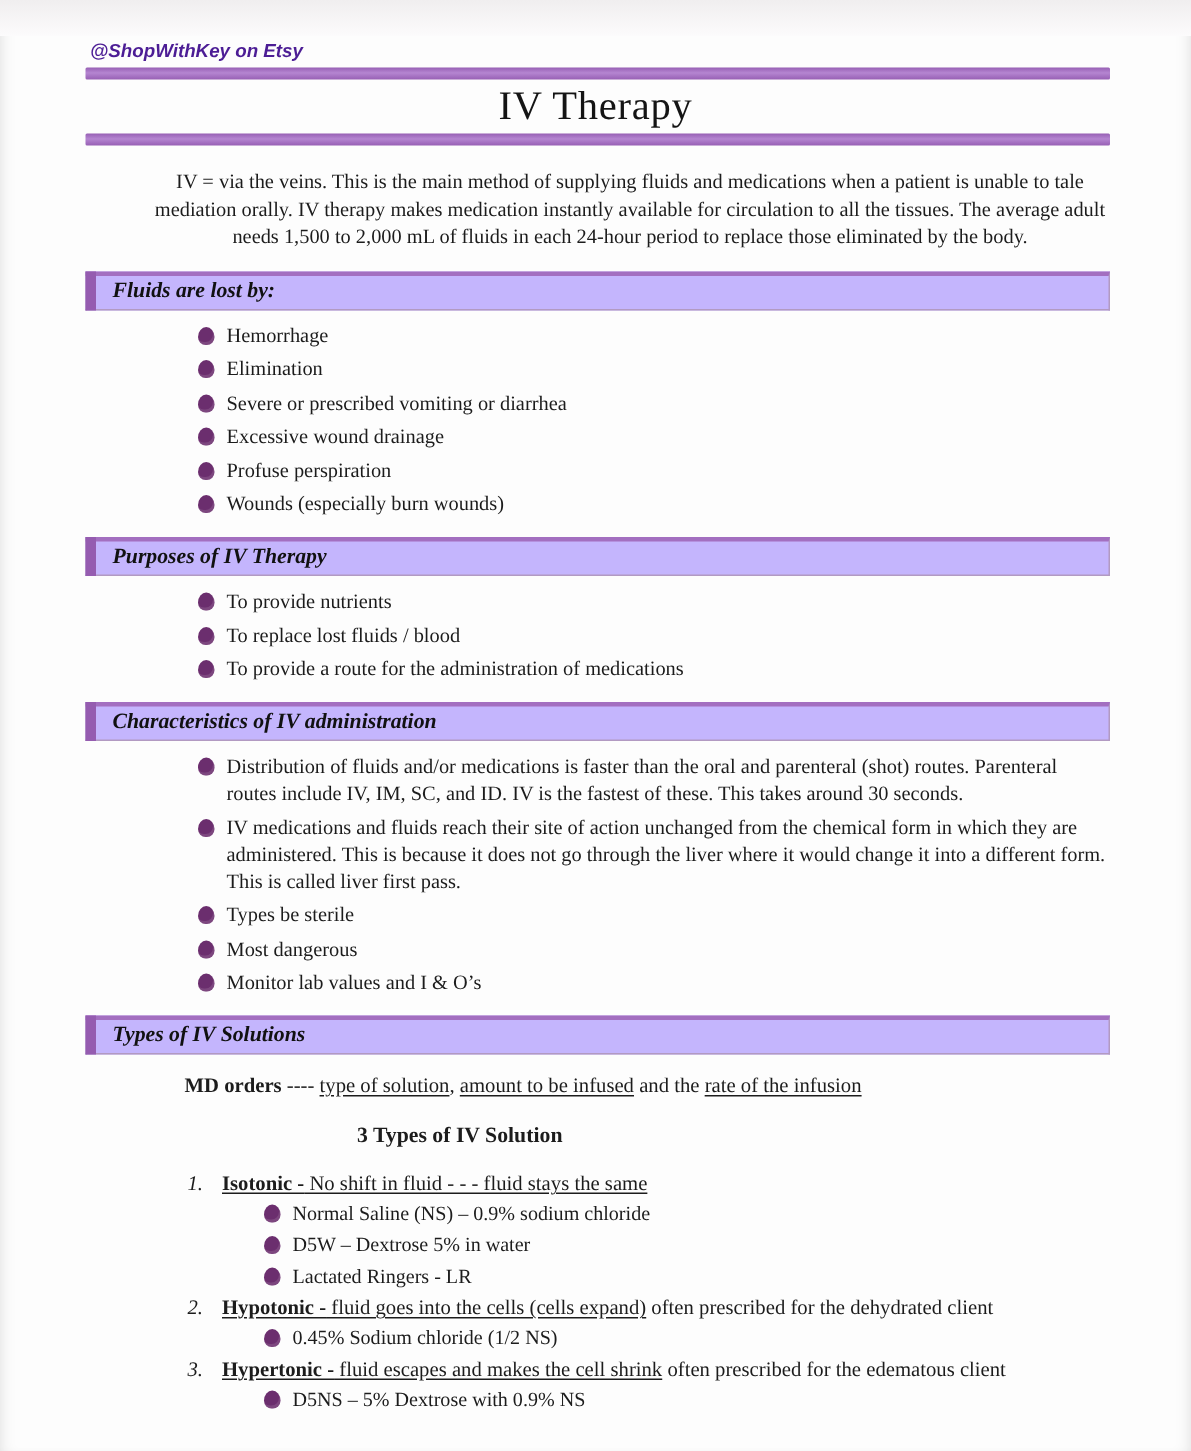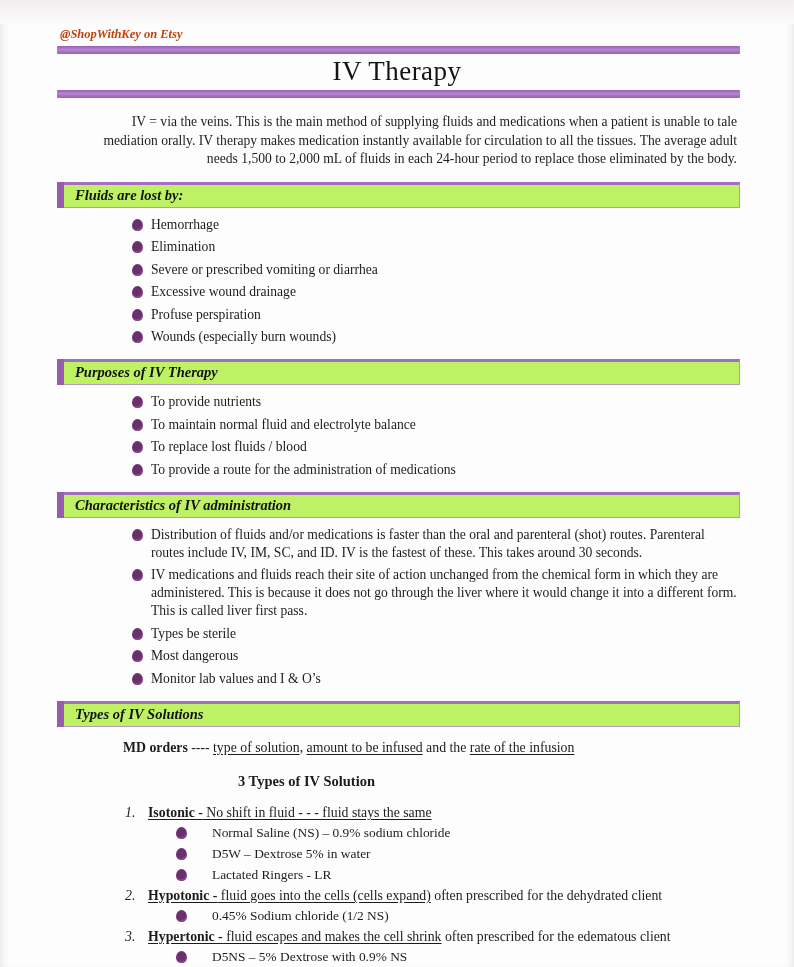--- a/index.html
+++ b/index.html
@@ -8,43 +8,43 @@
     background:#fdfdfd;
     font-family:"Liberation Serif", serif;
     color:#1c1c1c;
     position:relative;
     overflow:hidden;
     box-shadow:inset 8px 0 10px -7px rgba(0,0,0,.10), inset -8px 0 10px -7px rgba(0,0,0,.10), inset 0 10px 12px -8px rgba(0,0,0,.12);
   }
   .top-strip{height:24px;background:linear-gradient(#f0eeef,#fcfbfc);}
   .watermark{
     margin:3px 0 0 60px;
-    font-family:Liberation Serif, serif;
-    font-style:italic;font-weight:bold;font-size:12.5px;color:#c2410c;
+    font-family:Liberation Sans, sans-serif;
+    font-style:italic;font-weight:bold;font-size:12.5px;color:#4c1d95;
   }
   .bar{
     height:8px;margin:4px 54px 0 57px;
     background:linear-gradient(#9760b4,#b585d1 45%,#9760b4);
     border-radius:1px;
   }
   .page-title{
     margin:2px 0 0;text-align:center;
     font-weight:normal;font-size:27px;line-height:30px;
     color:#141414;letter-spacing:.5px;
   }
   .intro{
     margin:15px 57px 0 103px;
-    font-size:13.6px;line-height:18.6px;text-align:right;
+    font-size:13.6px;line-height:18.6px;text-align:center;
   }
   .sec{
     position:relative;
     margin:13px 54px 0 57px;
     border:1px solid #b29ac2;
     border-top:3px solid #a36fc0;
-    background:#bef264;
+    background:#c4b5fd;
   }
   .sec::before{
     content:"";position:absolute;left:-1px;top:-3px;bottom:-1px;width:7px;
     background:#955cb0;
   }
   .sec-title{
     display:block;padding:2px 8px 3px 17px;
     font-weight:bold;font-style:italic;font-size:14.5px;line-height:17px;color:#111;
   }
   ul.blist{list-style:none;margin:8px 57px 2px 132px;padding:0;}
@@ -59,21 +59,21 @@
   .md-line{margin:13px 57px 0 123px;font-size:13.8px;}
   .md-label{font-weight:bold;}
   .u{text-decoration:underline;text-underline-offset:2px;}
   .subtitle{margin:17px 0 0 238px;font-weight:bold;font-size:14.5px;}
   ol.types{list-style:none;margin:14px 57px 0 125px;padding:0;}
   ol.types > li{margin:0 0 2px 0;}
   .type-line{display:flex;font-size:13.8px;line-height:18px;margin-bottom:2px;}
   .num{flex:0 0 23px;font-style:italic;}
   .tname{font-weight:bold;}
   ul.sub{list-style:none;margin:1px 0 3px 51px;padding:0;}
-  ul.sub li{display:flex;margin:0 0 3.5px 0;font-size:13.4px;line-height:17.5px;gap:17px;}
+  ul.sub li{display:flex;margin:0 0 3.5px 0;font-size:13.4px;line-height:17.5px;}
   ul.sub .btxt{margin-left:8px;}
 </style>
 </head>
 <body>
 
 <div class="top-strip"></div>
 <div class="watermark">@ShopWithKey on Etsy</div>
 <div class="bar"></div>
 <h1 class="page-title">IV Therapy</h1>
 <div class="bar"></div>
@@ -113,24 +113,20 @@
 <div class="sec">
   <span class="sec-title">Purposes of IV Therapy</span>
 </div>
 <ul class="blist">
   <li>
       <span class="blt"></span>
       <span class="btxt">To provide nutrients</span>
     </li>
   <li>
       <span class="blt"></span>
-      <span class="btxt">To maintain normal fluid and electrolyte balance</span>
-    </li>
-  <li>
-      <span class="blt"></span>
       <span class="btxt">To replace lost fluids / blood</span>
     </li>
   <li>
       <span class="blt"></span>
       <span class="btxt">To provide a route for the administration of medications</span>
     </li>
 </ul>
 
 <div class="sec">
   <span class="sec-title">Characteristics of IV administration</span>

